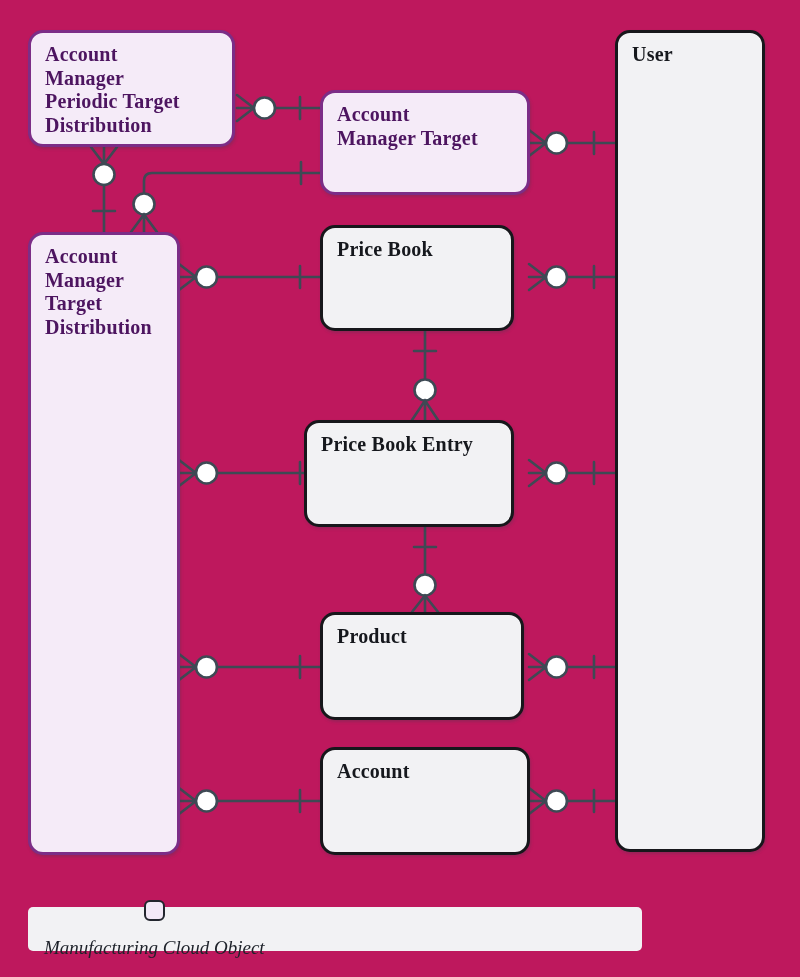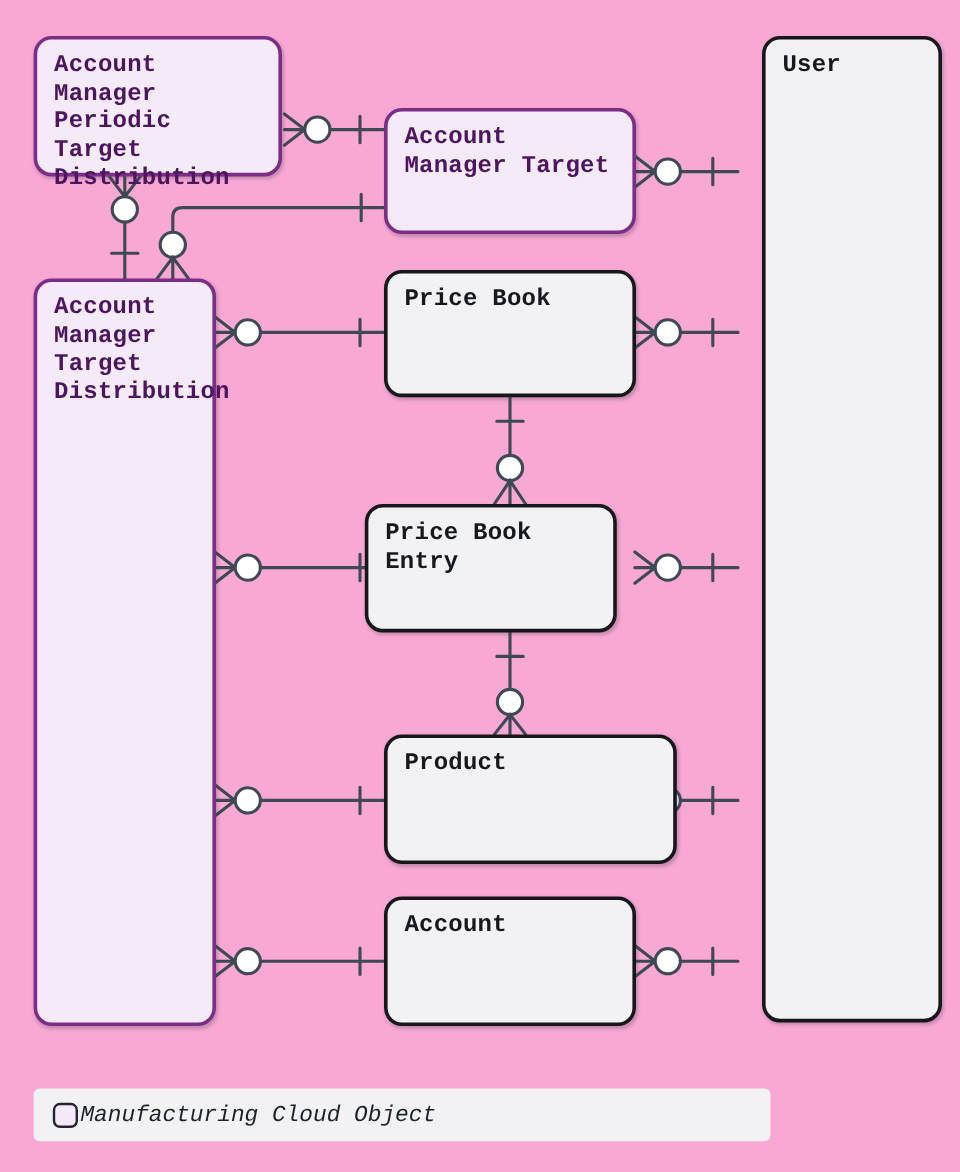--- a/index.html
+++ b/index.html
@@ -1,20 +1,20 @@
 <!DOCTYPE html>
 <html><head>
 <meta charset="utf-8">
 <style>
   html,body{margin:0;padding:0;background:#ffffff;}
   .canvas{
     position:relative;
     width:800px;height:977px;
-    background:#f9a8d4;
-    font-family:Liberation Mono, monospace;
+    background:#be185d;
+    font-family:Liberation Serif, serif;
     overflow:hidden;
   }
   svg.wires{position:absolute;left:0;top:0;z-index:1;}
   .box{
     position:absolute;
     box-sizing:border-box;
     border-radius:15px;
     padding:10px 14px;
     font-size:20px;
     font-weight:bold;
@@ -40,21 +40,21 @@
     width:614px;height:44px;
     background:#f2f2f4;
     border-radius:5px;
     display:flex;
     align-items:center;
     padding:0 0 0 16px;
     box-sizing:border-box;
     gap:14px;
     z-index:2;
   }
-  .legend-item{display:flex;align-items:center;gap:2px;}
+  .legend-item{display:flex;align-items:center;gap:16px;flex-direction:column;}
   .swatch{
     width:21px;height:21px;
     box-sizing:border-box;
     border:2.5px solid #23262e;
     border-radius:6px;
   }
   .swatch.mfg{background:#f3e9f7;}
   .swatch.std{background:#fdfdfe;}
   .legend-label{
     font-style:italic;
@@ -167,37 +167,37 @@
 Manager Target</span>
   </div>
 
   <div class="box mfg" style="left:28px;top:232px;width:152px;height:623px;">
     <span>Account
 Manager
 Target
 Distribution</span>
   </div>
 
-  <div class="box std" style="left:320px;top:225px;width:210px;height:106px;">
+  <div class="box std" style="left:320px;top:225px;width:194px;height:106px;">
     <span>Price Book</span>
   </div>
 
   <div class="box std" style="left:304px;top:420px;width:210px;height:107px;">
     <span>Price Book Entry</span>
   </div>
 
-  <div class="box std" style="left:320px;top:612px;width:244px;height:108px;">
+  <div class="box std" style="left:320px;top:612px;width:204px;height:108px;">
     <span>Product</span>
   </div>
 
   <div class="box std" style="left:320px;top:747px;width:210px;height:108px;">
     <span>Account</span>
   </div>
 
-  <div class="box std" style="left:615px;top:30px;width:150px;height:822px;margin-left:20px;">
+  <div class="box std" style="left:615px;top:30px;width:150px;height:822px;">
     <span>User</span>
   </div>
 
   <div class="legend">
     <div class="legend-item">
       <div class="swatch mfg"></div>
       <div class="legend-label">Manufacturing Cloud Object</div>
     </div>
   </div>
 

